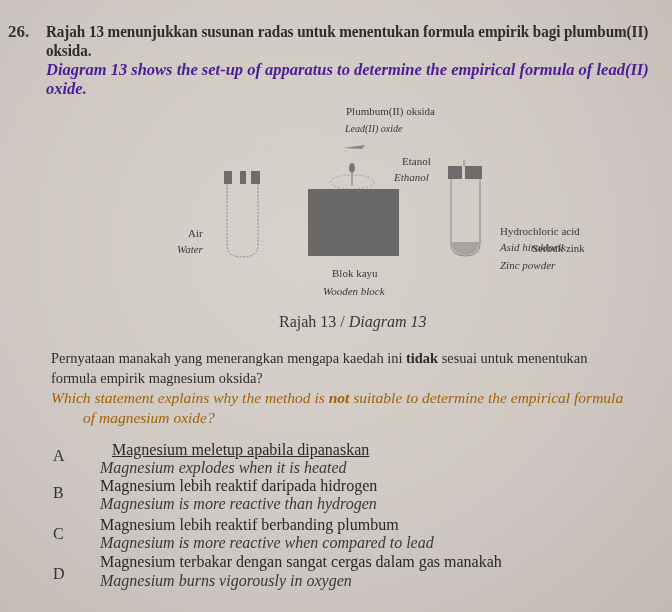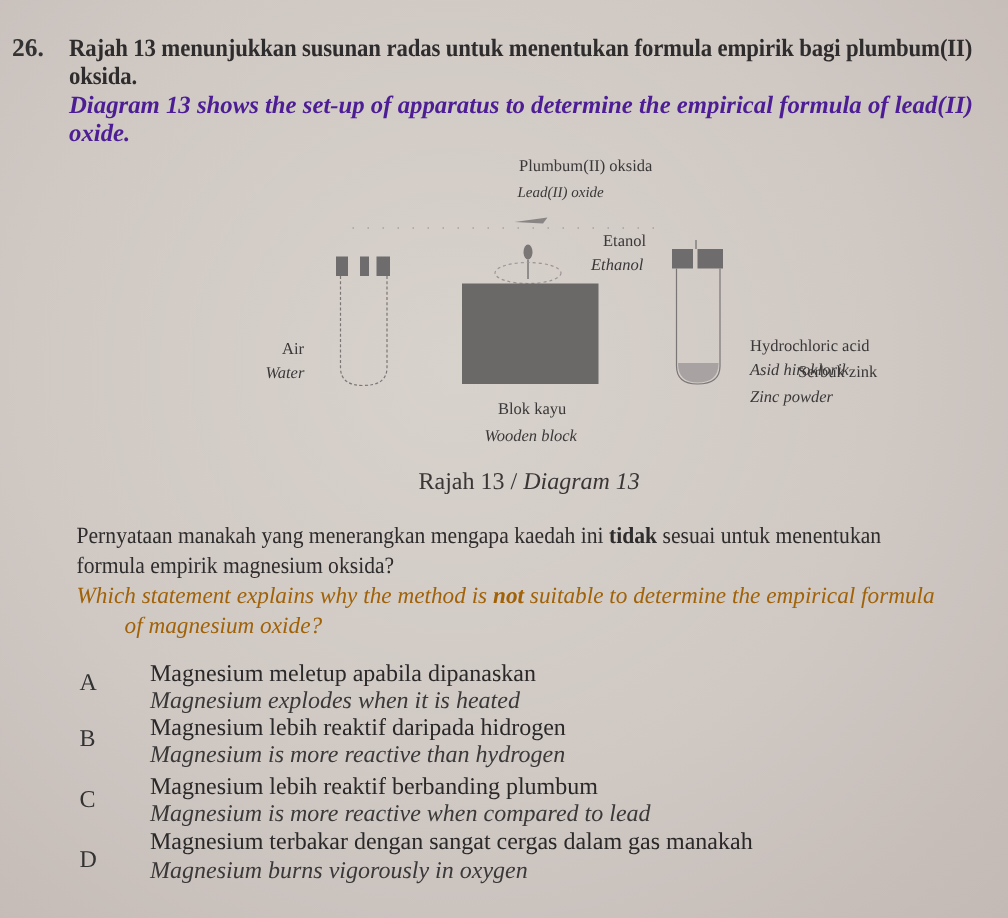--- a/index.html
+++ b/index.html
@@ -83,21 +83,21 @@
 <div class="abs diag-label i" style="left:323px; top:285px;">Wooden block</div>
 
 <div class="abs caption" style="left:279px; top:313px;"><span>Rajah 13 / </span><i>Diagram 13</i></div>
 
 <div class="abs stem" style="left:51px; top:349px;"><span>Pernyataan manakah yang menerangkan mengapa kaedah ini </span><b>tidak</b><span> sesuai untuk menentukan</span></div>
 <div class="abs stem" style="left:51px; top:369px;">formula empirik magnesium oksida?</div>
 <div class="abs stem-eng" style="left:51px; top:389px;"><span>Which statement explains why the method is </span><b>not</b><span> suitable to determine the empirical formula</span></div>
 <div class="abs stem-eng" style="left:51px; top:409px;margin-left:32px;">of magnesium oxide?</div>
 
 <div class="abs opt-letter" style="left:53px; top:447px;">A</div>
-<div class="abs opt-my" style="left:100px; top:441px;">Magnesium meletup apabila dipanaskan</div>
+<div class="abs opt-my" style="left:112px; top:441px;text-decoration:underline;">Magnesium meletup apabila dipanaskan</div>
 <div class="abs opt-en" style="left:100px; top:459px;">Magnesium explodes when it is heated</div>
 
 <div class="abs opt-letter" style="left:53px; top:484px;">B</div>
 <div class="abs opt-my" style="left:100px; top:477px;">Magnesium lebih reaktif daripada hidrogen</div>
 <div class="abs opt-en" style="left:100px; top:495px;">Magnesium is more reactive than hydrogen</div>
 
 <div class="abs opt-letter" style="left:53px; top:525px;">C</div>
 <div class="abs opt-my" style="left:100px; top:516px;">Magnesium lebih reaktif berbanding plumbum</div>
 <div class="abs opt-en" style="left:100px; top:534px;">Magnesium is more reactive when compared to lead</div>
 

